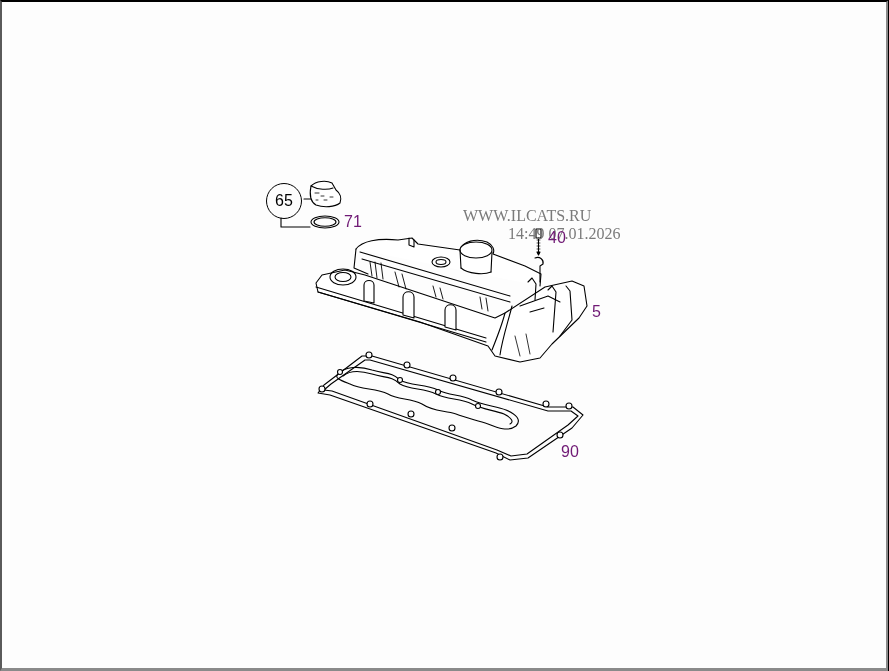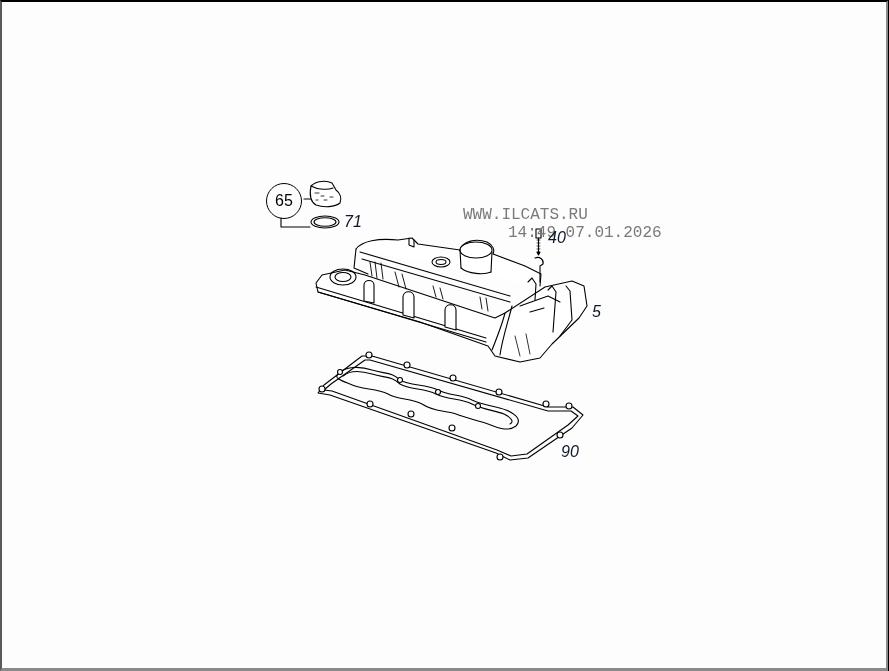--- a/index.html
+++ b/index.html
@@ -10,27 +10,26 @@
       border-top: 2px solid #000000;
       border-left: 2px solid #5a5a5a;
       border-right: 3px solid #8a8a8a;
       border-bottom: 3px solid #8a8a8a;
     }
     .frame::after {
       content: ""; position: absolute; right: -3px; top: -2px; width: 1px; height: 671px; background: #000;
     }
     svg.drawing { position: absolute; left: 0; top: 0; }
     .label {
-      position: absolute; font-size: 16px; color: #0f172a; line-height: 1; cursor: pointer;
+      position: absolute; font-size: 16px; color: #701a75; line-height: 1; cursor: pointer;
       font-family: "Liberation Sans", sans-serif;
-      font-style: italic;
     }
     .watermark {
       position: absolute; font-size: 16px; color: #7a7a7a; line-height: 17px; letter-spacing: 0px;
-      font-family: Liberation Mono, monospace; white-space: nowrap;
+      font-family: Liberation Serif, serif; white-space: nowrap;
     }
     .bubble {
       position: absolute; width: 36px; height: 36px; border: 1.2px solid #000; border-radius: 50%;
       display: flex; align-items: center; justify-content: center; font-size: 16px; background: transparent; cursor: pointer;
       box-sizing: border-box;
     }
   </style>
 </head>
 <body>
 

